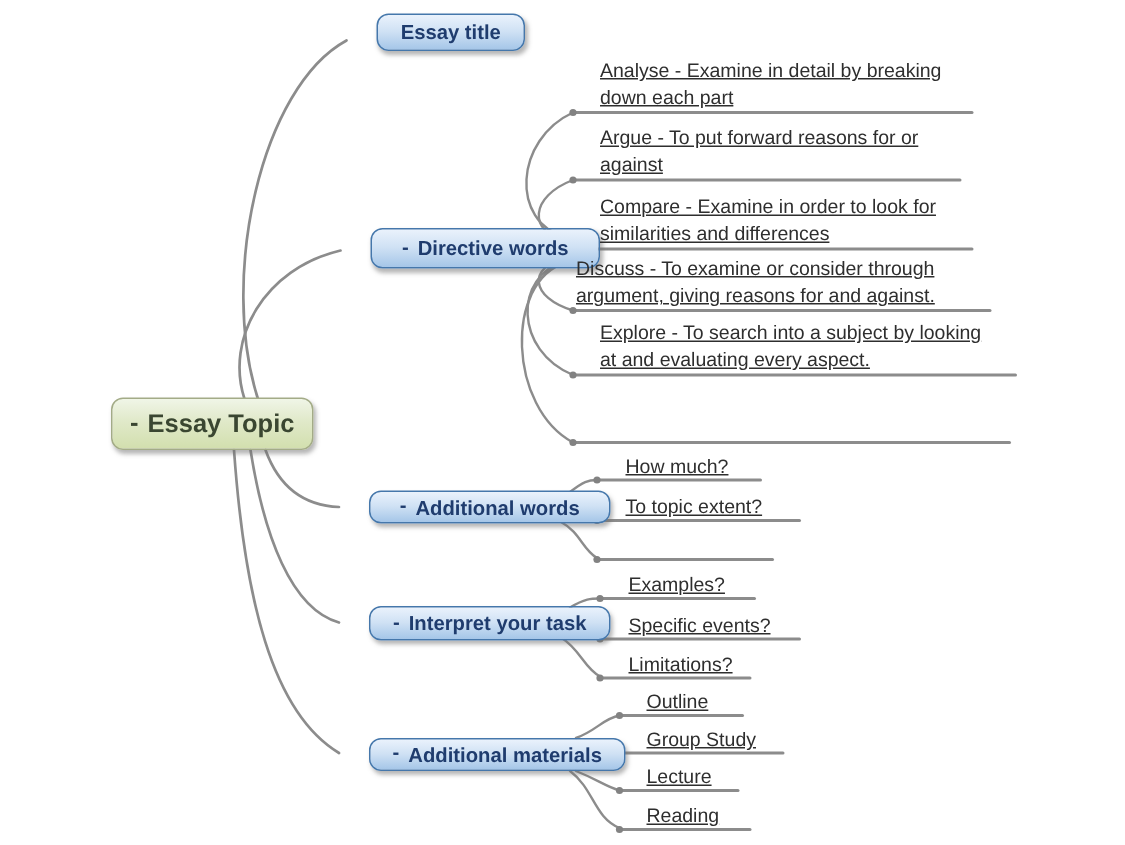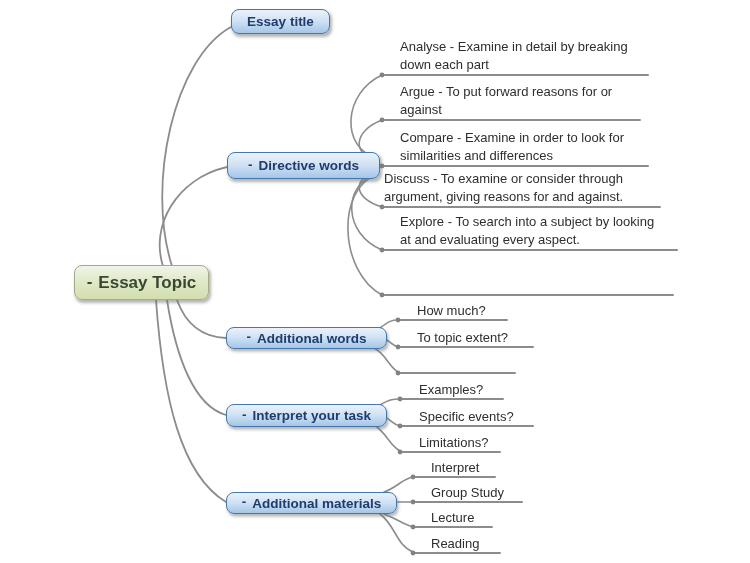--- a/index.html
+++ b/index.html
@@ -30,32 +30,34 @@
     color: #3a4631;
     font-weight: bold;
     font-size: 17px;
   }
   .node-topic {
     background: linear-gradient(180deg, #eaf2fc 0%, #cfe1f4 48%, #a5c6e8 100%);
     border: 1.5px solid #4577ab;
     color: #1f3c6e;
     font-weight: bold;
     font-size: 13.5px;
+    margin-left: 20px;
   }
   .collapse-marker {
     font-weight: bold;
     line-height: 1;
     transform: translateY(-1px);
   }
   .subtopic-label {
     position: absolute;
     font-size: 13px;
     line-height: 18px;
     color: #2e2e2e;
     white-space: pre-line;
+    text-decoration: underline;
   }
 </style>
 </head>
 <body>
 
 <div id="canvas">
 
   <svg id="wires" width="750" height="563" viewBox="0 0 750 563">
     <g stroke="#8c8c8c" fill="none" stroke-linecap="round">
 
@@ -168,18 +170,18 @@
   <div class="subtopic-label" style="left:400px; top:213px; width:290px;">Explore - To search into a subject by looking
 at and evaluating every aspect.</div>
 
   <div class="subtopic-label" style="left:417px; top:302px;">How much?</div>
   <div class="subtopic-label" style="left:417px; top:329px;">To topic extent?</div>
 
   <div class="subtopic-label" style="left:419px; top:381px;">Examples?</div>
   <div class="subtopic-label" style="left:419px; top:408px;">Specific events?</div>
   <div class="subtopic-label" style="left:419px; top:434px;">Limitations?</div>
 
-  <div class="subtopic-label" style="left:431px; top:459px;">Interpret</div>
+  <div class="subtopic-label" style="left:431px; top:459px;">Outline</div>
   <div class="subtopic-label" style="left:431px; top:484px;">Group Study</div>
   <div class="subtopic-label" style="left:431px; top:509px;">Lecture</div>
   <div class="subtopic-label" style="left:431px; top:535px;">Reading</div>
 
 </div>
 
 </body></html>

